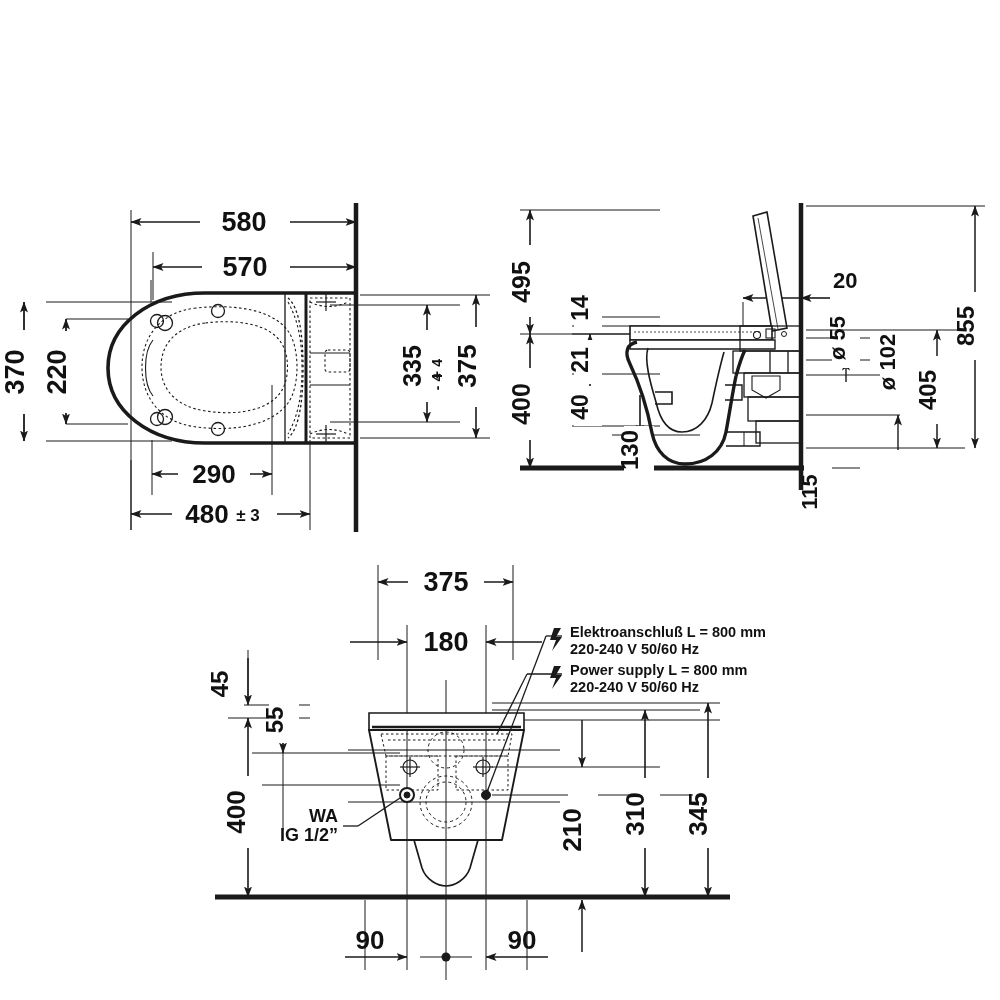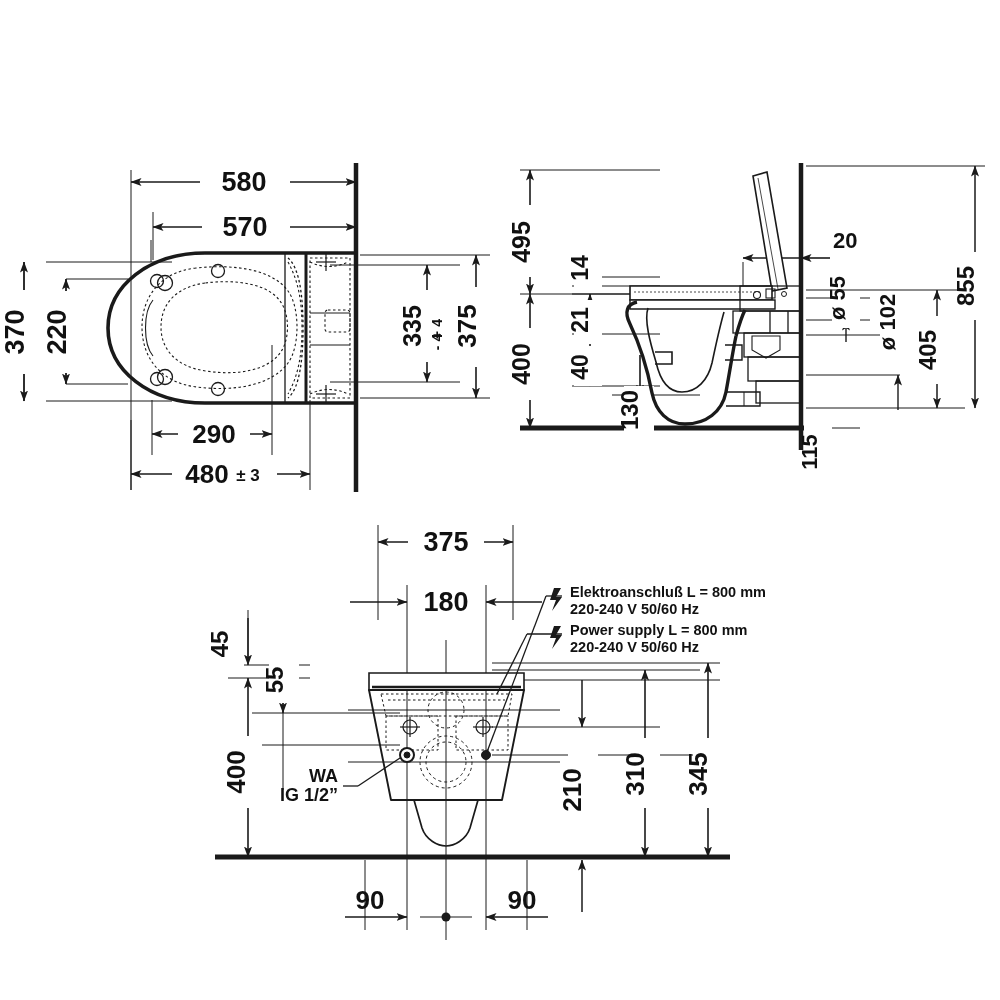--- a/index.html
+++ b/index.html
@@ -2,21 +2,21 @@
 <html><head>
 <meta charset="utf-8">
 <title>Technical Drawing</title>
 <style>
   html,body{margin:0;padding:0;background:#ffffff;}
   body{
     width:1000px;height:1000px;overflow:hidden;
     font-family:"Liberation Sans", sans-serif;
     color:#111;
   }
-  #sheet{position:relative;width:1000px;height:732px;background:#fff;}
+  #sheet{position:relative;width:1000px;height:732px;background:#fff;margin-top:40px;}
   svg{display:block;}
   .dimtext{
     font-family:"Liberation Sans", sans-serif;
     font-weight:bold;
     fill:#111;
   }
   .notetext{
     font-family:"Liberation Sans", sans-serif;
     font-weight:bold;
     fill:#111;

